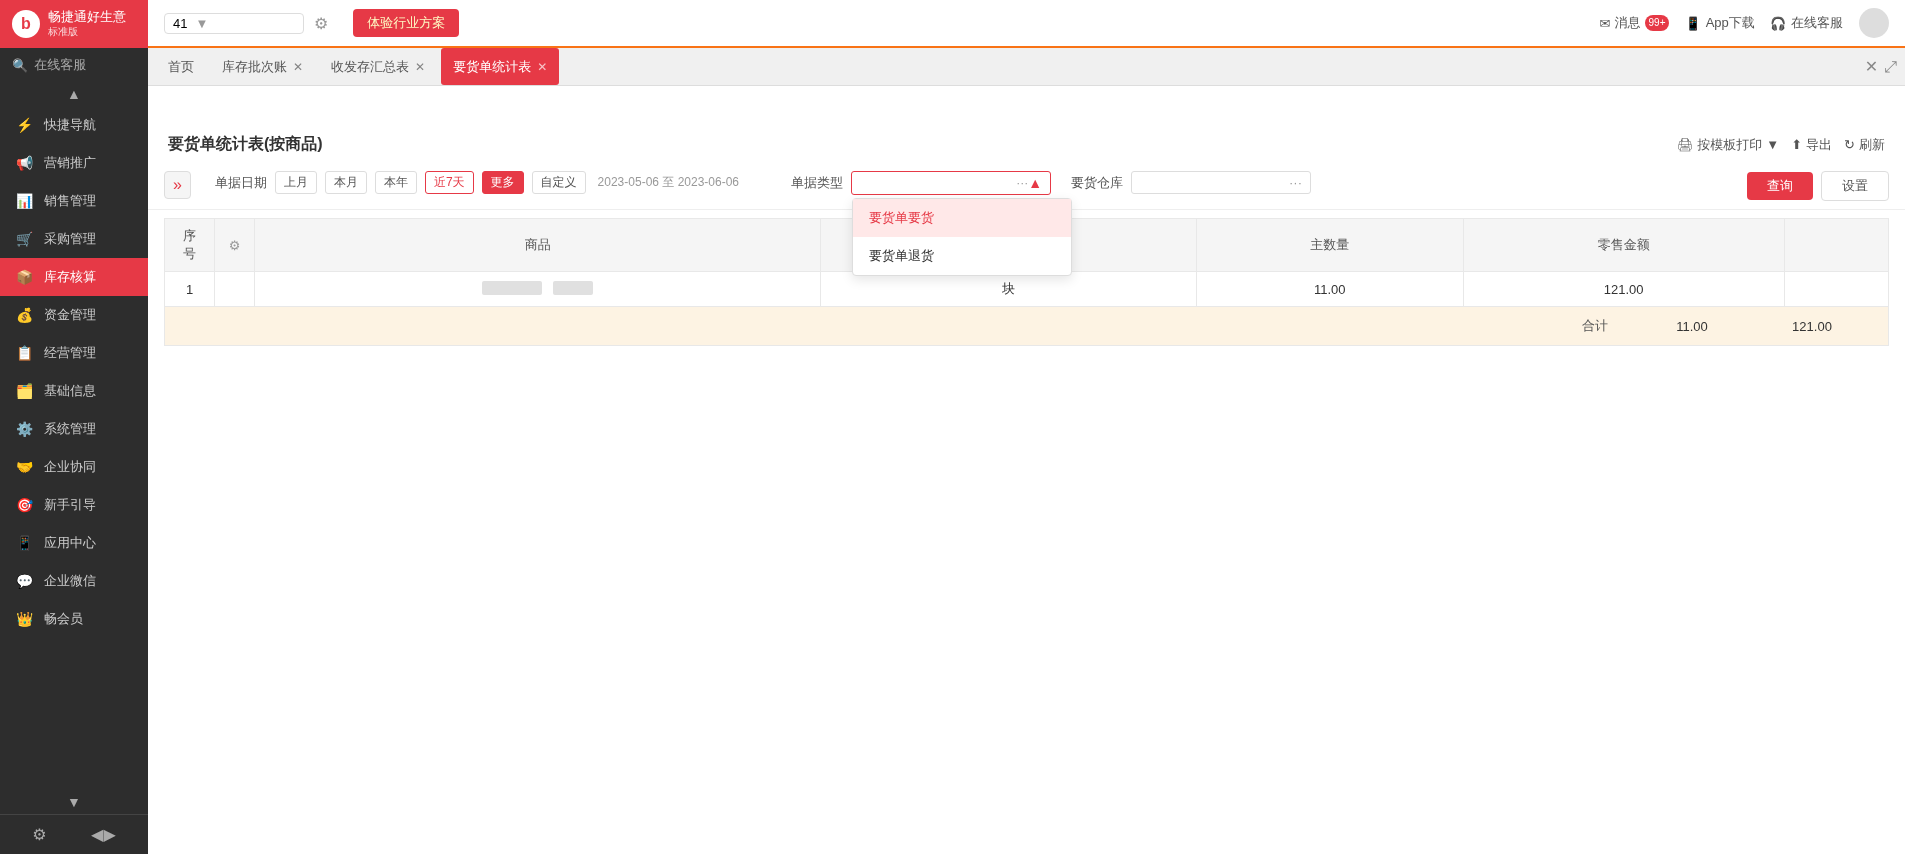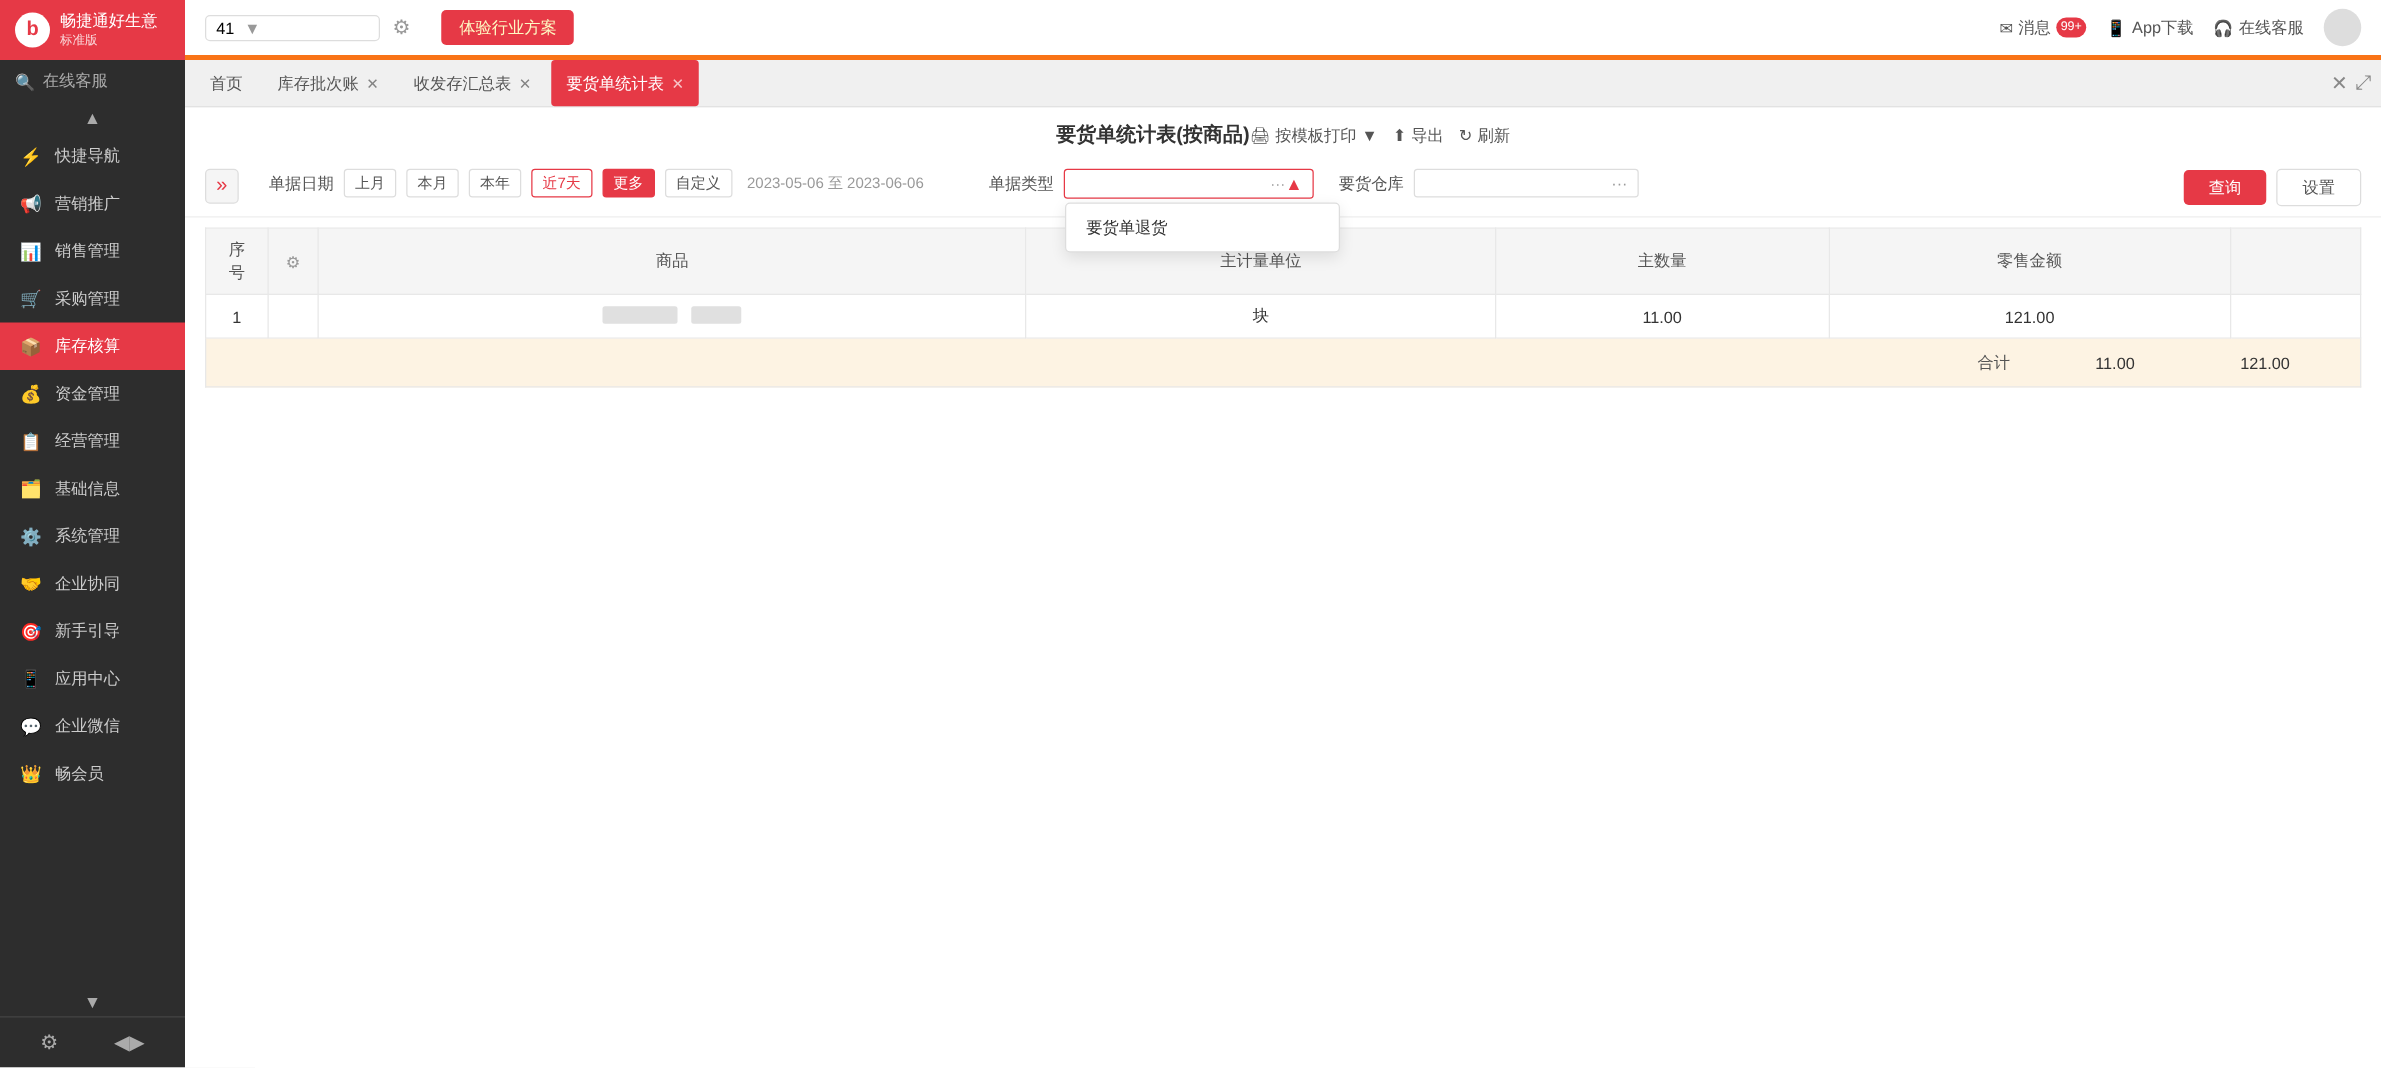--- a/index.html
+++ b/index.html
@@ -77,21 +77,21 @@
       flex-direction: column;
       overflow: hidden;
     }
 
     
     .topbar {
       height: 48px;
       background: #fff;
       display: flex;
       padding: 0 16px;
-      border-bottom: 4px solid #f97316;
+      border-bottom: 2px solid #f97316;
       justify-content: space-between;
       flex-shrink: 0;
     }
     .topbar-left { display: flex; align-items: center; gap: 10px; }
     .topbar-selector {
       display: flex; align-items: center;
       border: 1px solid #ddd;
       border-radius: 4px;
       padding: 2px 8px;
       font-size: 13px;
@@ -169,22 +169,23 @@
       overflow-y: auto;
       padding: 0;
       background: #fff;
       position: relative;
     }
 
     
     .page-header {
       display: flex;
       align-items: center;
-      justify-content: center;
+      justify-content: space-between;
       padding: 12px 20px 8px;
+      margin-top: 36px;
     }
     .page-title { font-size: 16px; font-weight: bold; color: #333; }
     .page-actions { display: flex; align-items: center; gap: 12px; }
     .action-btn {
       display: flex; align-items: center; gap: 4px;
       font-size: 13px;
       color: #555;
       cursor: pointer;
       border: none; background: none;
     }
@@ -543,20 +544,23 @@
           </div>
 
           <div class="filter-item" style="margin-left: 40px;">
             <span class="filter-item-label">单据类型</span>
             <div class="filter-select" style="position:relative; min-width:200px;">
               <span style="flex:1;"></span>
               <span class="filter-select-more">···</span>
               <span class="filter-select-arrow">▲</span>
 
               <div class="dropdown-overlay" style="top: 100%; left: 0; margin-top: 4px; min-width: 220px;">
+                <div class="dropdown-item selected">
+                  <span>要货单要货</span>
+                </div>
                 <div class="dropdown-item">
                   <span>要货单退货</span>
                 </div>
               </div>
             </div>
           </div>
 
           <div class="filter-item" style="margin-left: 8px;">
             <span class="filter-item-label">要货仓库</span>
             <div class="filter-warehouse">

